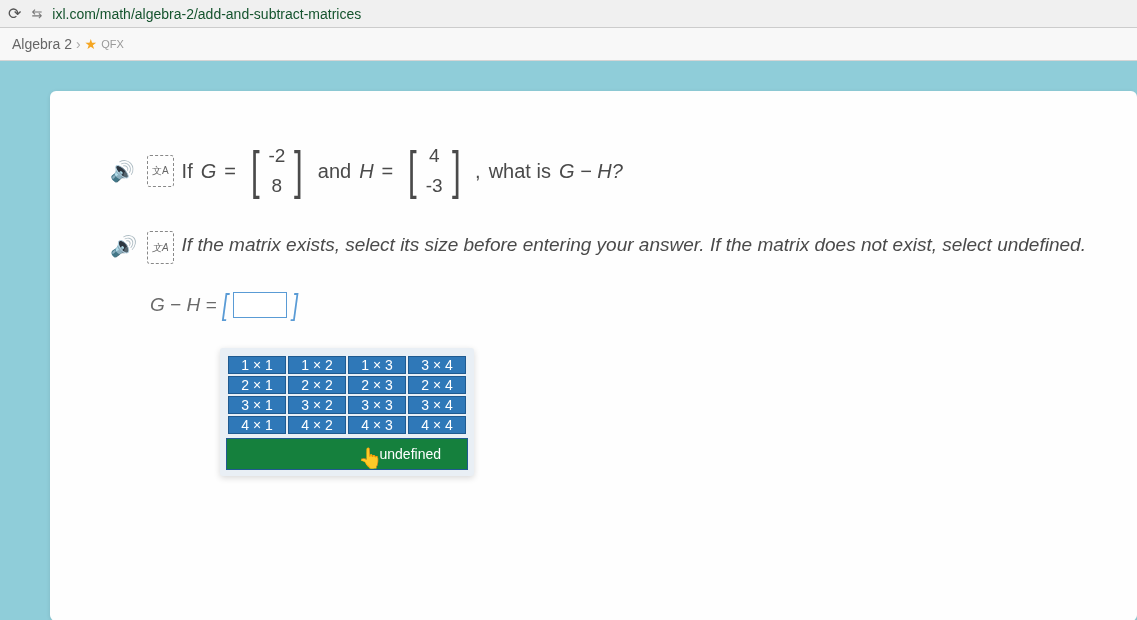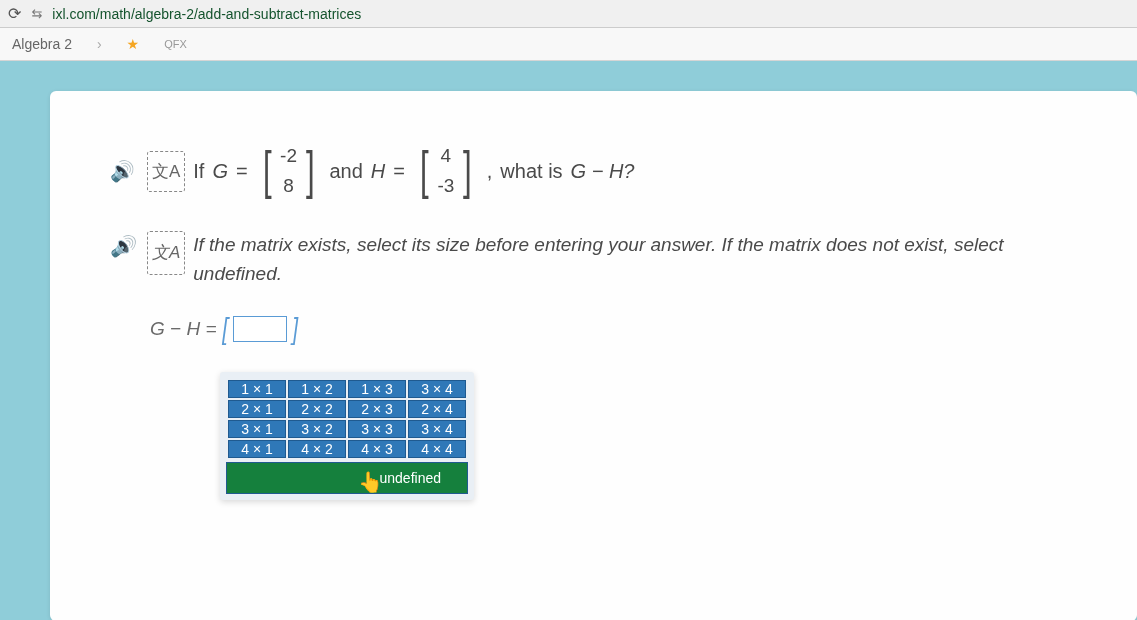--- a/index.html
+++ b/index.html
@@ -2,31 +2,31 @@
 <html><head>
 <meta charset="utf-8">
 <style>
 * { margin: 0; padding: 0; box-sizing: border-box; }
 body { font-family: Arial, Helvetica, sans-serif; background: #e8e8e8; width: 1137px; height: 620px; overflow: hidden; }
 
 .browser-bar { background: #f0f0f0; padding: 4px 8px; display: flex; align-items: center; gap: 10px; border-bottom: 1px solid #ccc; height: 28px; }
 .reload-icon { font-size: 16px; color: #555; }
 .url-text { color: #14532d; font-size: 14px; }
 
-.breadcrumb-bar { background: #f8f8f8; padding: 8px 12px; display: flex; align-items: center; gap: 25px; border-bottom: 1px solid #d5d5d5; font-size: 14px; color: #666; }
+.breadcrumb-bar { background: #f8f8f8; padding: 8px 12px; display: flex; align-items: center; gap: 4px; border-bottom: 1px solid #d5d5d5; font-size: 14px; color: #666; }
 .star-icon { color: #f5a623; font-size: 14px; }
 .crumb-sep { color: #aaa; }
 .code-tag { color: #999; font-size: 11px; }
 
 .page-bg { background: #8fcdd9; padding: 30px 0 0 50px; height: 560px; }
 .content-card { background: #fefefe; border-radius: 6px; padding: 50px 40px 40px 60px; height: 100%; box-shadow: 0 1px 4px rgba(0,0,0,0.1); }
 
 .problem-row { display: flex; align-items: center; gap: 8px; font-size: 20px; color: #4a4a4a; margin-bottom: 30px; }
 .sound-icon { color: #2a6db5; font-size: 20px; margin-right: 4px; }
-.translate-icon { border: 1px dashed #888; padding: 8px 4px; font-size: 17px; color: #666; border-radius: 3px; }
+.translate-icon { border: 1px dashed #888; padding: 8px 4px; font-size: 10px; color: #666; border-radius: 3px; }
 
 .matrix { display: inline-flex; align-items: center; margin: 0 4px; }
 .bracket-l, .bracket-r { font-size: 52px; font-weight: 100; line-height: 0.8; color: #4a4a4a; transform: scaleX(0.6); }
 .matrix-col { display: flex; flex-direction: column; gap: 8px; padding: 4px 6px; }
 .matrix-col span { text-align: center; font-size: 19px; }
 
 .instruction-row { display: flex; align-items: flex-start; gap: 8px; font-size: 19px; color: #4a4a4a; font-style: italic; margin-bottom: 24px; line-height: 1.5; }
 .instruction-text { flex: 1; }
 
 .answer-row { display: flex; align-items: center; gap: 4px; font-size: 19px; color: #6a6a6a; font-style: italic; margin-left: 40px; margin-bottom: 26px; }

